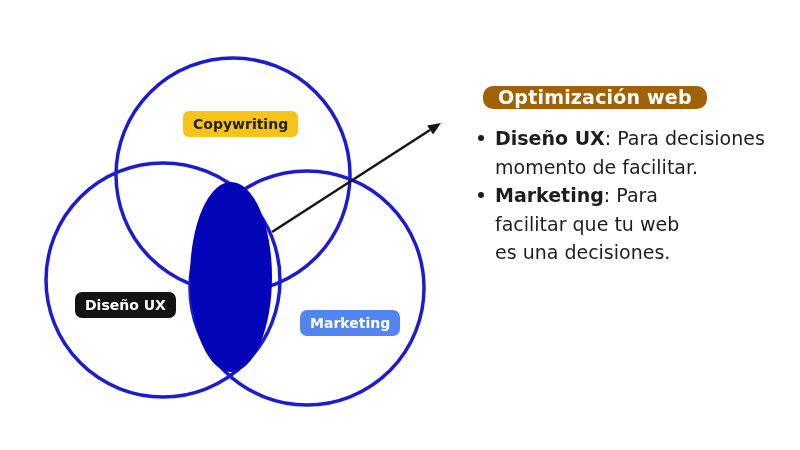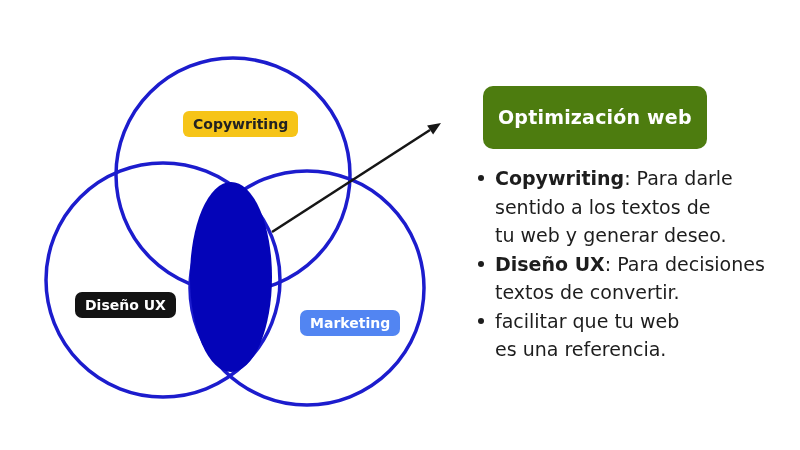--- a/index.html
+++ b/index.html
@@ -10,22 +10,22 @@
   .venn-svg{position:absolute;left:0;top:0;width:800px;height:450px;}
   .vlabel{
     position:absolute;display:inline-block;font-weight:700;font-size:14px;
     line-height:1;padding:6px 10px;border-radius:7px;white-space:nowrap;
   }
   .vlabel-copy{left:183px;top:111px;background:#f6c418;color:#222222;border-radius:6px;}
   .vlabel-ux{left:75px;top:292px;background:#131313;color:#ffffff;}
   .vlabel-mkt{left:300px;top:310px;background:#5285f2;color:#ffffff;}
   .panel{position:absolute;left:478px;top:86px;width:310px;}
   .title-pill{
-    display:inline-block;margin-left:5px;background:#4d7c0f;color:#ffffff;
-    font-weight:700;font-size:19px;line-height:23px;padding:20px 15px;border-radius:10px;
+    display:inline-block;margin-left:5px;background:#a16207;color:#ffffff;
+    font-weight:700;font-size:19px;line-height:23px;padding:0 15px;border-radius:10px;
     white-space:nowrap;letter-spacing:.2px;
   }
   .bullets{list-style:none;margin:15px 0 0 0;padding:0;color:#1d1d1d;
     font-size:19px;line-height:28.5px;}
   .bullets li{display:flex;align-items:flex-start;}
   .dot{flex:none;width:6px;height:6px;border-radius:50%;background:#1d1d1d;margin:11px 11px 0 0;}
   .btext{white-space:nowrap;}
   .btext b{font-weight:700;}
   .btext div{white-space:nowrap;}
 </style>
@@ -47,35 +47,28 @@
   <div class="vlabel vlabel-ux">Diseño UX</div>
   <div class="vlabel vlabel-mkt">Marketing</div>
 
   <div class="panel">
     <div class="title-pill">Optimización web</div>
 
     <ul class="bullets">
       <li>
         <span class="dot"></span>
         <span class="btext">
-          <div><b>Copywriting</b><span>: Para darle</span></div>
-          <div>sentido a los textos de</div>
-          <div>tu web y generar deseo.</div>
+          <div><b>Diseño UX</b><span>: Para decisiones</span></div>
+          <div>momento de facilitar.</div>
         </span>
       </li>
       <li>
         <span class="dot"></span>
         <span class="btext">
-          <div><b>Diseño UX</b><span>: Para decisiones</span></div>
-          <div>textos de convertir.</div>
-        </span>
-      </li>
-      <li>
-        <span class="dot"></span>
-        <span class="btext">
+          <div><b>Marketing</b><span>: Para</span></div>
           <div>facilitar que tu web</div>
-          <div>es una referencia.</div>
+          <div>es una decisiones.</div>
         </span>
       </li>
     </ul>
   </div>
 
 </div>
 
 </body></html>

